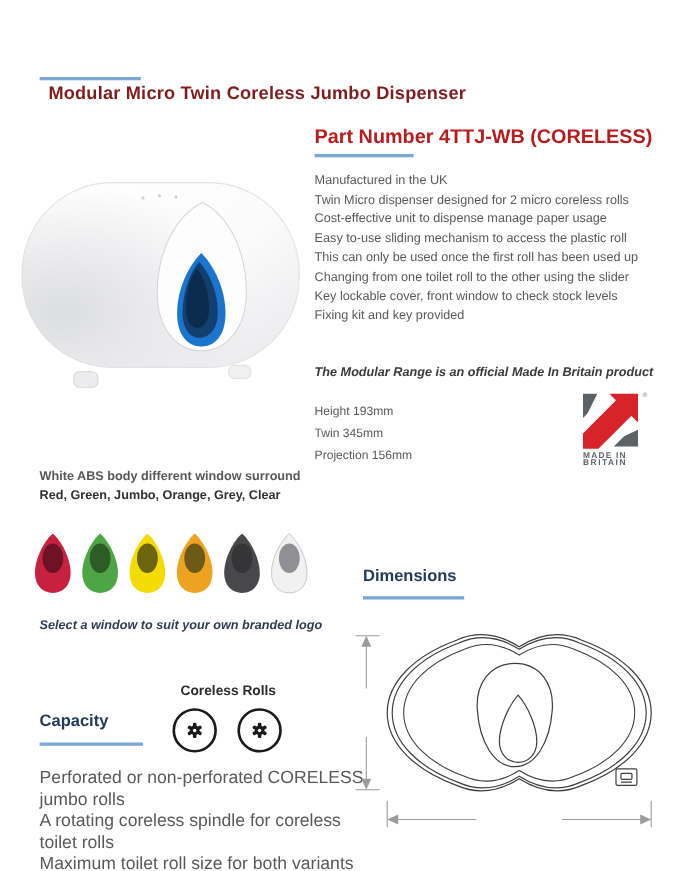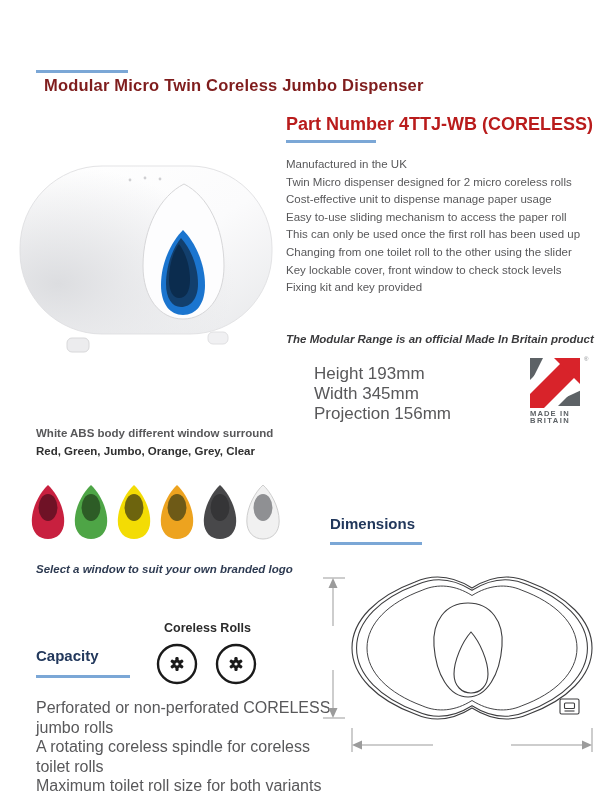--- a/index.html
+++ b/index.html
@@ -15,21 +15,21 @@
   .rule-title{left:36px;top:70px;width:92px;}
   .h-part{position:absolute;left:286px;top:114px;font-size:18px;font-weight:700;color:#b91c1c;}
   .rule-part{left:286px;top:140px;width:90px;}
   .feature-list{position:absolute;left:286px;top:156px;width:312px;}
   .feature-line{font-size:11.5px;color:#58585a;line-height:17.6px;}
   .official-note{
     position:absolute;left:286px;top:333px;font-size:11.5px;font-weight:700;
     font-style:italic;color:#3a3a3c;width:312px;
   }
   .spec-list{position:absolute;left:286px;top:364px;}
-  .spec-line{font-size:17px;color:#58585a;line-height:20px;margin-left:28px;}
+  .spec-line{font-size:11px;color:#58585a;line-height:20px;}
   .mib{position:absolute;left:528px;top:354px;width:62px;height:70px;}
   .body-note{position:absolute;left:36px;top:427px;font-size:11.5px;color:#58585a;font-weight:bold;}
   .colors-note{position:absolute;left:36px;top:445px;font-size:11.5px;font-weight:700;color:#303030;}
   .swatch-row{position:absolute;left:30px;top:481px;display:flex;gap:7px;}
   .swatch{width:36px;height:62px;display:block;}
   .select-note{
     position:absolute;left:36px;top:563px;font-size:11.5px;font-weight:700;
     font-style:italic;color:#2e3b52;
   }
   .h-dim{position:absolute;left:330px;top:515px;font-size:15px;font-weight:700;color:#22385c;}
@@ -85,32 +85,32 @@
     </g>
   </svg>
 
   <div class="h-part">Part Number 4TTJ-WB (CORELESS)</div>
   <div class="rule rule-part"></div>
 
   <div class="feature-list">
       <div class="feature-line">Manufactured in the UK</div>
       <div class="feature-line">Twin Micro dispenser designed for 2 micro coreless rolls</div>
       <div class="feature-line">Cost-effective unit to dispense manage paper usage</div>
-      <div class="feature-line">Easy to-use sliding mechanism to access the paper roll</div>
+      <div class="feature-line">Easy to-use sliding mechanism to access the plastic roll</div>
       <div class="feature-line">This can only be used once the first roll has been used up</div>
       <div class="feature-line">Changing from one toilet roll to the other using the slider</div>
       <div class="feature-line">Key lockable cover, front window to check stock levels</div>
       <div class="feature-line">Fixing kit and key provided</div>
     </div>
 
   <div class="official-note">The Modular Range is an official Made In Britain product</div>
 
   <div class="spec-list">
       <div class="spec-line">Height 193mm</div>
-      <div class="spec-line">Width 345mm</div>
+      <div class="spec-line">Twin 345mm</div>
       <div class="spec-line">Projection 156mm</div>
     </div>
 
   <svg class="mib" viewBox="0 0 62 70">
     <polygon points="2,4 24,4 2,26" fill="#5d6266"></polygon>
     <polygon points="52,30 52,52 30,52" fill="#5d6266"></polygon>
     <polygon points="18,-2 58,-2 58,34 10,56 -4,42" fill="#ffffff"></polygon>
     <polygon points="2,40 38,4 52,18 16,54 2,54" fill="#d8232a"></polygon>
     <polygon points="26,4 52,4 52,30" fill="#d8232a"></polygon>
     <text x="56" y="7" font-size="6" fill="#8a8d90">®</text>

